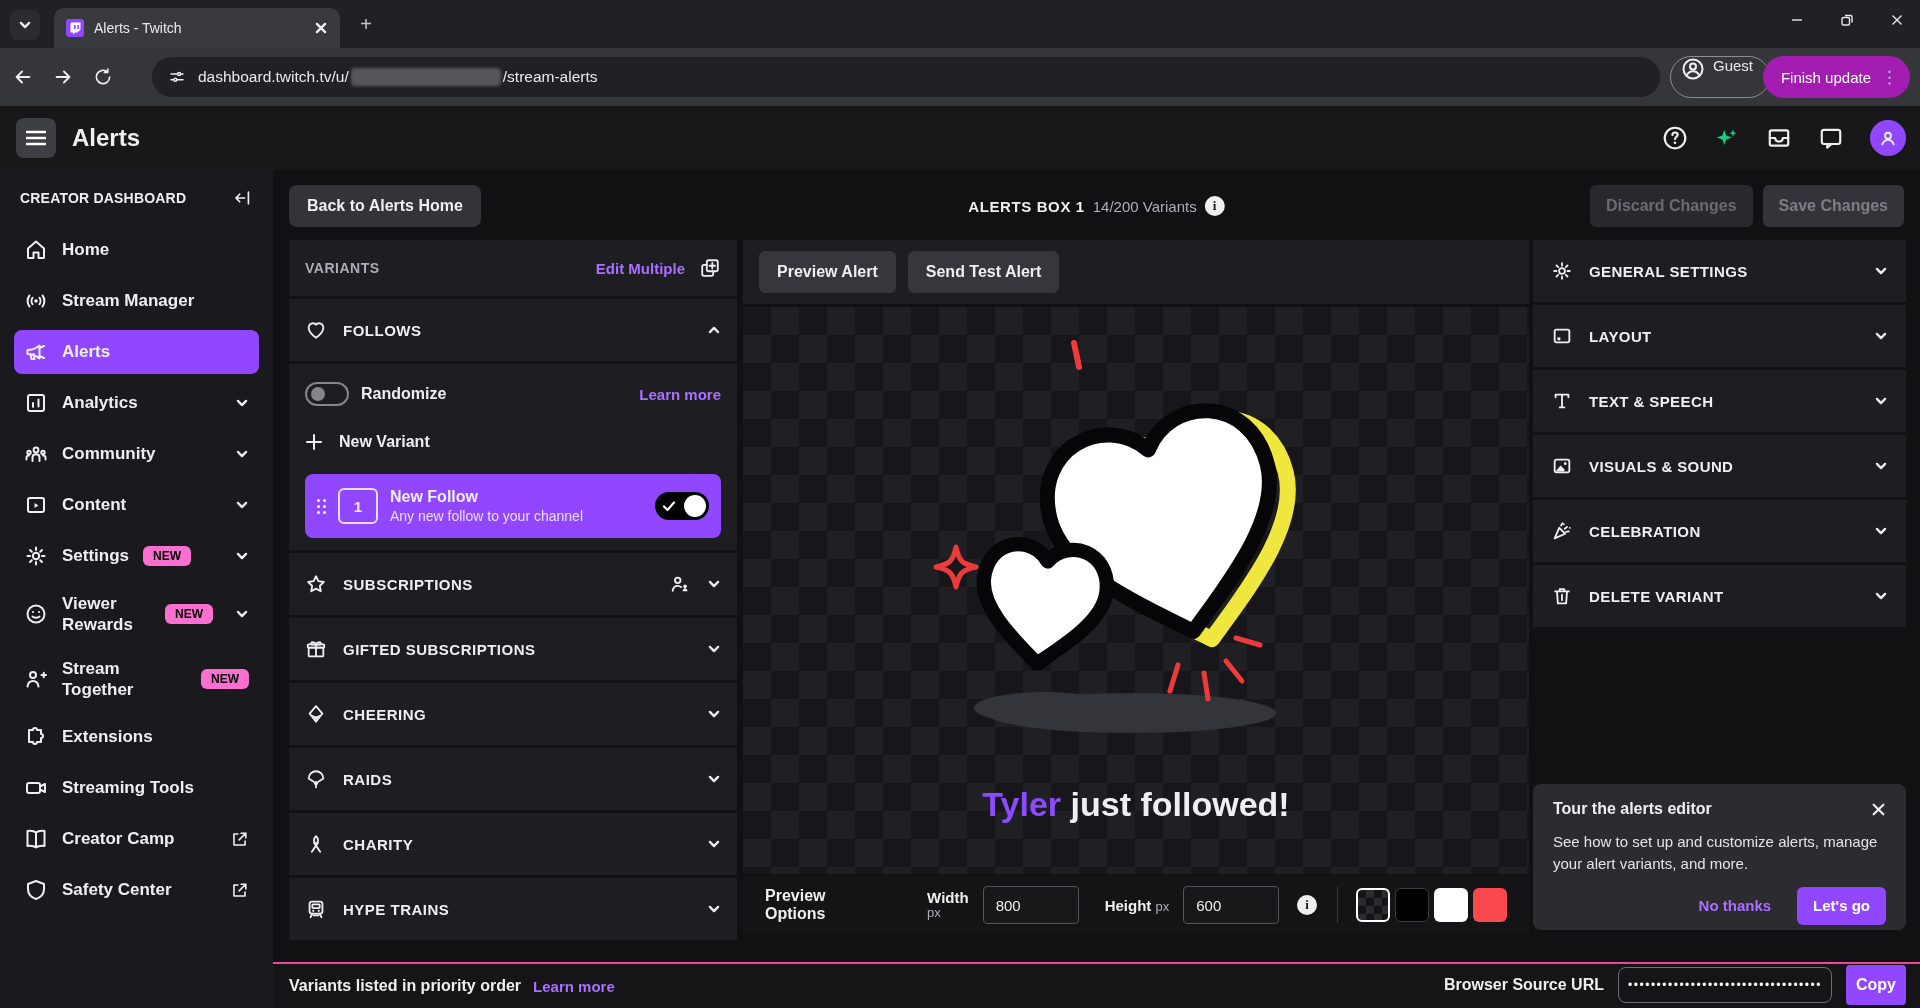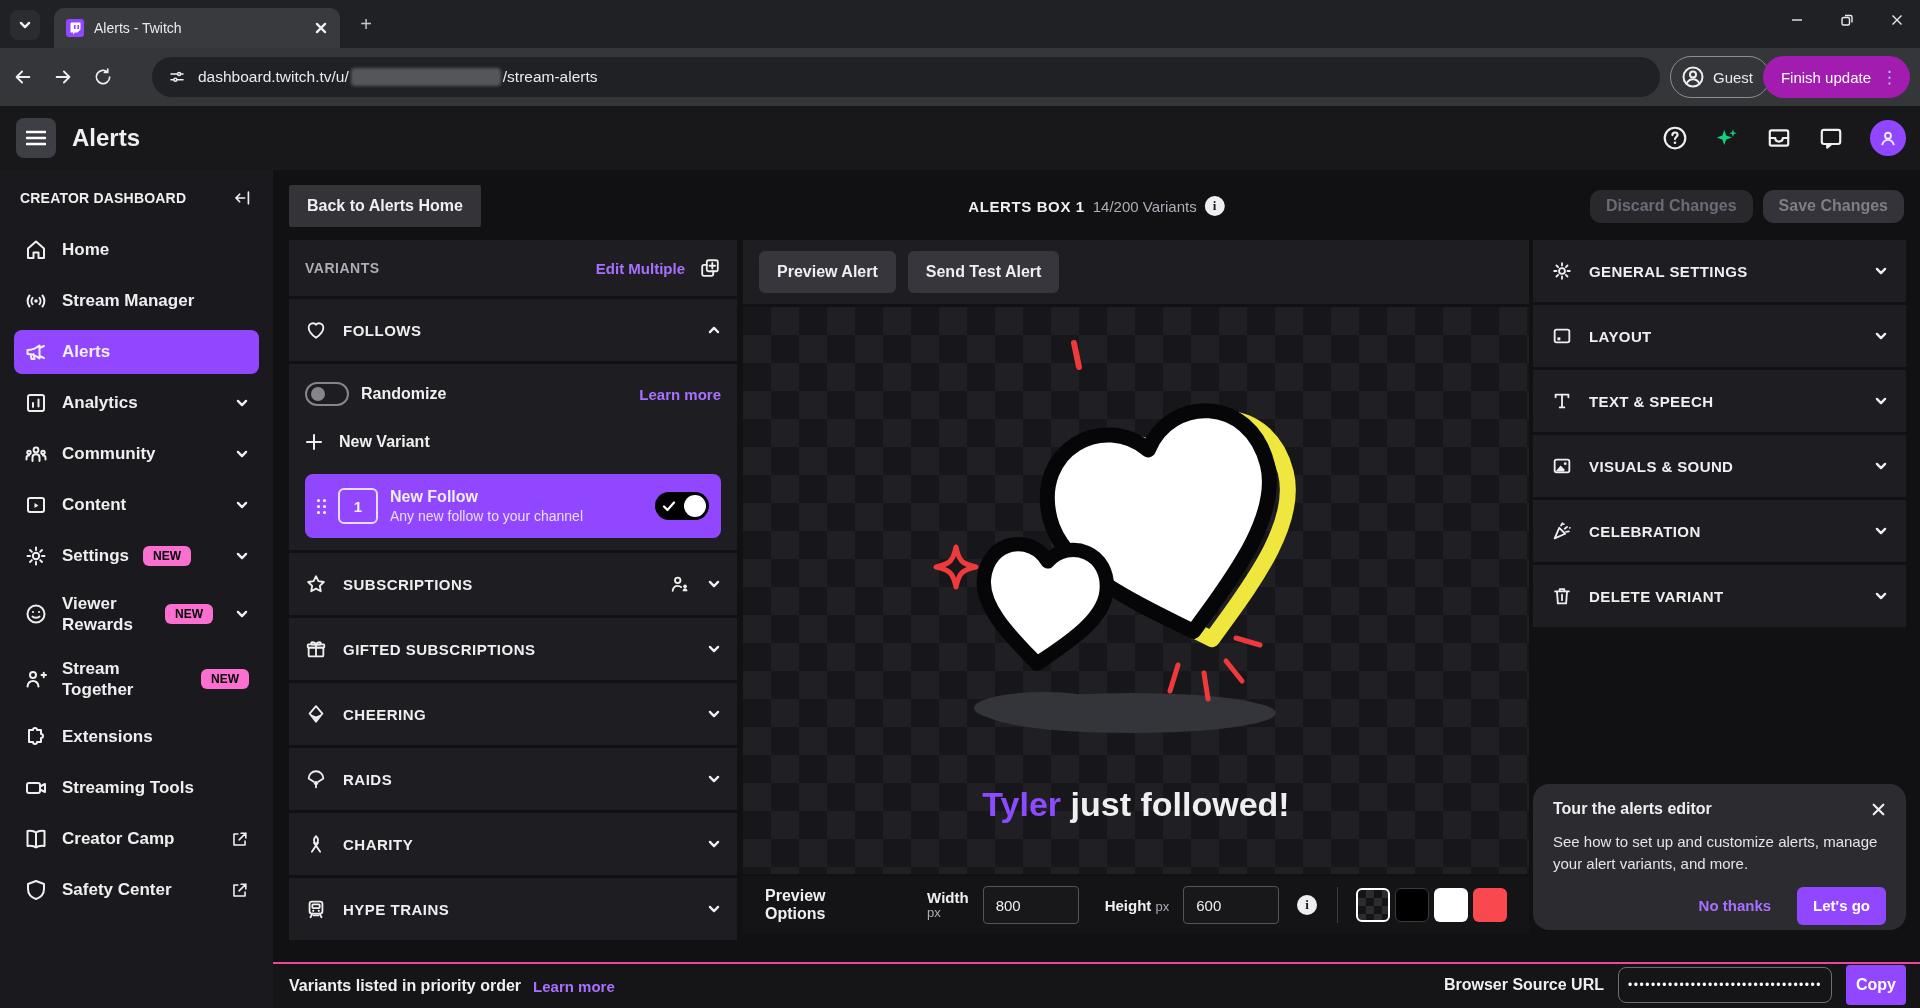--- a/index.html
+++ b/index.html
@@ -13,21 +13,21 @@
 #tabsearch{position:absolute;left:10px;top:10px;width:30px;height:30px;border-radius:8px;background:#2b2c2f;display:flex;align-items:center;justify-content:center}
 #tab{position:absolute;left:54px;top:8px;width:286px;height:40px;background:#383a3d;border-radius:10px 10px 0 0;display:flex;align-items:center;padding:0 12px;gap:10px}
 #tab .title{font-size:14px;color:#e8eaed;flex:1;white-space:nowrap;overflow:hidden}
 #newtab{position:absolute;left:352px;top:10px;width:28px;height:28px;display:flex;align-items:center;justify-content:center;color:#c4c7c5;font-size:20px}
 .winbtn{position:absolute;top:0;width:46px;height:40px;display:flex;align-items:center;justify-content:center;color:#e8eaed}
 #toolbar{position:absolute;left:0;top:48px;width:1920px;height:58px;background:#35363a;display:flex;align-items:center}
 .navarw{width:34px;height:34px;margin-left:6px;display:flex;align-items:center;justify-content:center}
 #omnibox{position:absolute;left:152px;top:9px;width:1508px;height:40px;border-radius:20px;background:#202124;display:flex;align-items:center;padding:0 16px;gap:12px}
 #omnibox .url{font-size:15.5px;color:#e8eaed;display:flex;align-items:center}
 .redact{display:inline-block;width:150px;height:18px;margin:0 2px;border-radius:4px;background:#55565a;filter:blur(1.5px)}
-#guest{position:absolute;right:150px;top:8px;height:42px;border:1px solid #8a8d91;border-radius:21px;display:flex;align-items:center;gap:8px;padding:0 16px 0 10px;color:#e8eaed;font-size:15px}
+#guest{position:absolute;right:150px;top:8px;height:42px;border:1px solid #8a8d91;border-radius:21px;display:flex;gap:8px;padding:0 16px 0 10px;color:#e8eaed;font-size:15px}
 #finupd{position:absolute;right:10px;top:8px;height:42px;background:#a21caf;border-radius:21px;display:flex;align-items:center;gap:10px;padding:0 12px 0 18px;color:#fff;font-size:15px}
 #finupd .dots{color:#a8c7fa;font-size:17px;letter-spacing:0;line-height:1}
 
 #twitchbar{position:absolute;left:0;top:106px;width:1920px;height:64px;background:#18181b;display:flex;align-items:center}
 #hamburger{width:40px;height:40px;margin-left:16px;border-radius:8px;background:#3e3e45;display:flex;align-items:center;justify-content:center}
 #pagetitle{margin-left:16px;font-size:24px;font-weight:600}
 #navicons{position:absolute;right:14px;display:flex;align-items:center;gap:26px}
 #avatar{width:36px;height:36px;border-radius:50%;background:#9147ff;display:flex;align-items:center;justify-content:center}
 
 #sidebar{position:absolute;left:0;top:170px;width:273px;bottom:0;background:#1a1a1e;padding:18px 14px}
@@ -35,26 +35,26 @@
 #sbhead .t{font-size:14px;font-weight:700;letter-spacing:.2px}
 .sbitem{display:flex;align-items:center;height:44px;border-radius:8px;padding:0 10px;gap:14px;margin-bottom:7px}
 .sbitem.two{height:58px}
 .sbitem .lbl{font-size:17px;font-weight:600;line-height:1.25}
 .sbitem .sp{flex:1}
 .sbitem.active{background:#9147ff}
 .badge{background:#fa6fcf;color:#000;font-size:12px;font-weight:700;padding:3px 10px;border-radius:6px}
 
 #main{position:absolute;left:273px;top:170px;right:0;bottom:0}
 #chead{position:absolute;left:16px;right:16px;top:14px;height:44px;display:flex;align-items:center}
-#backbtn{height:42px;background:#333338;border-radius:2px;display:flex;align-items:center;padding:0 18px;font-size:16px;font-weight:700}
+#backbtn{height:42px;background:#333338;border-radius:8px;display:flex;align-items:center;padding:0 18px;font-size:16px;font-weight:700}
 #cheadmid{position:absolute;left:50%;transform:translateX(-50%);display:flex;align-items:center;gap:8px}
 #cheadmid .b{font-size:15px;font-weight:700;letter-spacing:.6px}
 #cheadmid .c{font-size:15px;color:#adadb8}
 #cheadbtns{margin-left:auto;display:flex;gap:10px}
-.ghostbtn{height:33px;border-radius:11px;display:flex;align-items:center;padding:0 16px;font-size:16px;font-weight:700}
+.ghostbtn{height:42px;border-radius:6px;display:flex;align-items:center;padding:0 16px;font-size:16px;font-weight:700}
 #discard{background:#28282d;color:#6b6b76}
 #save{background:#333339;color:#7e7e89}
 
 #vcol{position:absolute;left:16px;top:70px;width:448px}
 .panel{background:#1e1e22;margin-bottom:3px}
 #vhead{height:56px;display:flex;align-items:center;padding:0 16px;gap:14px}
 #vhead .t{font-size:14px;font-weight:700;color:#adadb8;letter-spacing:.5px;flex:1}
 .plink{color:#a970ff;font-size:15px;font-weight:600}
 .vrow{height:62px;display:flex;align-items:center;padding:0 16px;gap:16px}
 .vrow .t{font-size:15px;font-weight:700;letter-spacing:.5px;flex:1}
@@ -102,21 +102,21 @@
 .sw.black{background:#000;border:1px solid #3a3a3f}
 .sw.white{background:#fff}
 .sw.red{background:#f9494f}
 .vdiv{width:1px;height:36px;background:#3a3a40;margin-left:20px}
 #pinfo{margin-left:18px}
 
 #rcol{position:absolute;left:1260px;top:70px;width:373px}
 .srow{height:62px;display:flex;align-items:center;padding:0 18px;gap:16px}
 .srow .t{font-size:15px;font-weight:700;letter-spacing:.4px;flex:1}
 
-#tour{position:absolute;left:1260px;top:614px;width:373px;height:146px;background:#2b2b30;border-radius:16px;padding:16px 20px}
+#tour{position:absolute;left:1260px;top:614px;width:373px;height:146px;background:#2b2b30;border-radius:8px;padding:16px 20px}
 #tour .hd{display:flex;align-items:center}
 #tour .hd .t{font-size:16px;font-weight:700;flex:1}
 #tour .body{margin-top:13px;font-size:15px;color:#e4e4e8;line-height:1.45;max-width:330px}
 #tour .acts{margin-top:12px;display:flex;align-items:center;justify-content:flex-end;gap:26px}
 #letsgo{height:38px;background:#9147ff;border-radius:6px;display:flex;align-items:center;padding:0 16px;font-size:15px;font-weight:700;color:#fff}
 
 #ffoot{position:absolute;right:14px;bottom:0;height:46px;display:flex;align-items:center;gap:14px}
 #ffoot .b{font-size:16px;font-weight:700}
 #srcurl{width:214px;height:36px;border:1px solid #6e6e76;border-radius:8px;display:flex;align-items:center;justify-content:center;font-size:12px;letter-spacing:1.5px;color:#fff;overflow:hidden}
 #copybtn{width:60px;height:40px;background:#9147ff;border-radius:4px;display:flex;align-items:center;justify-content:center;font-size:16px;font-weight:700;color:#fff}

